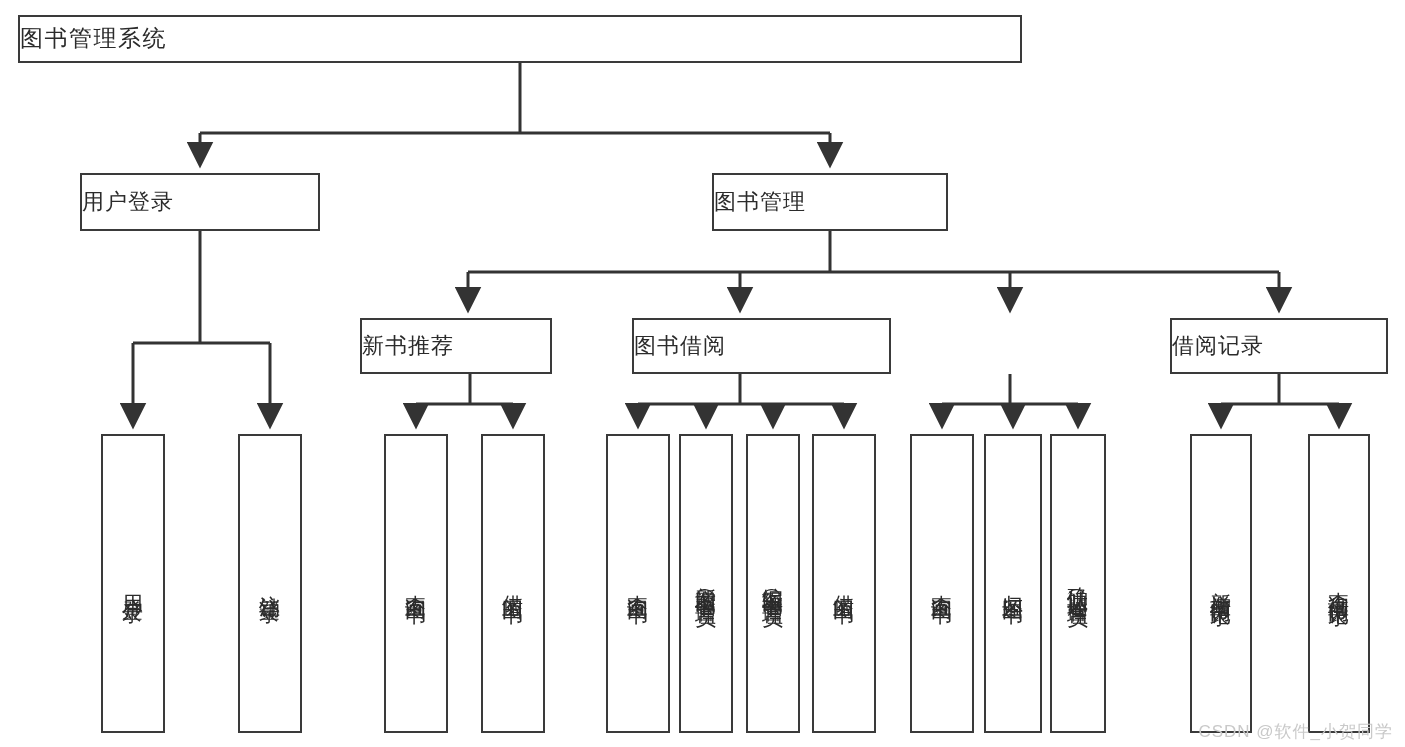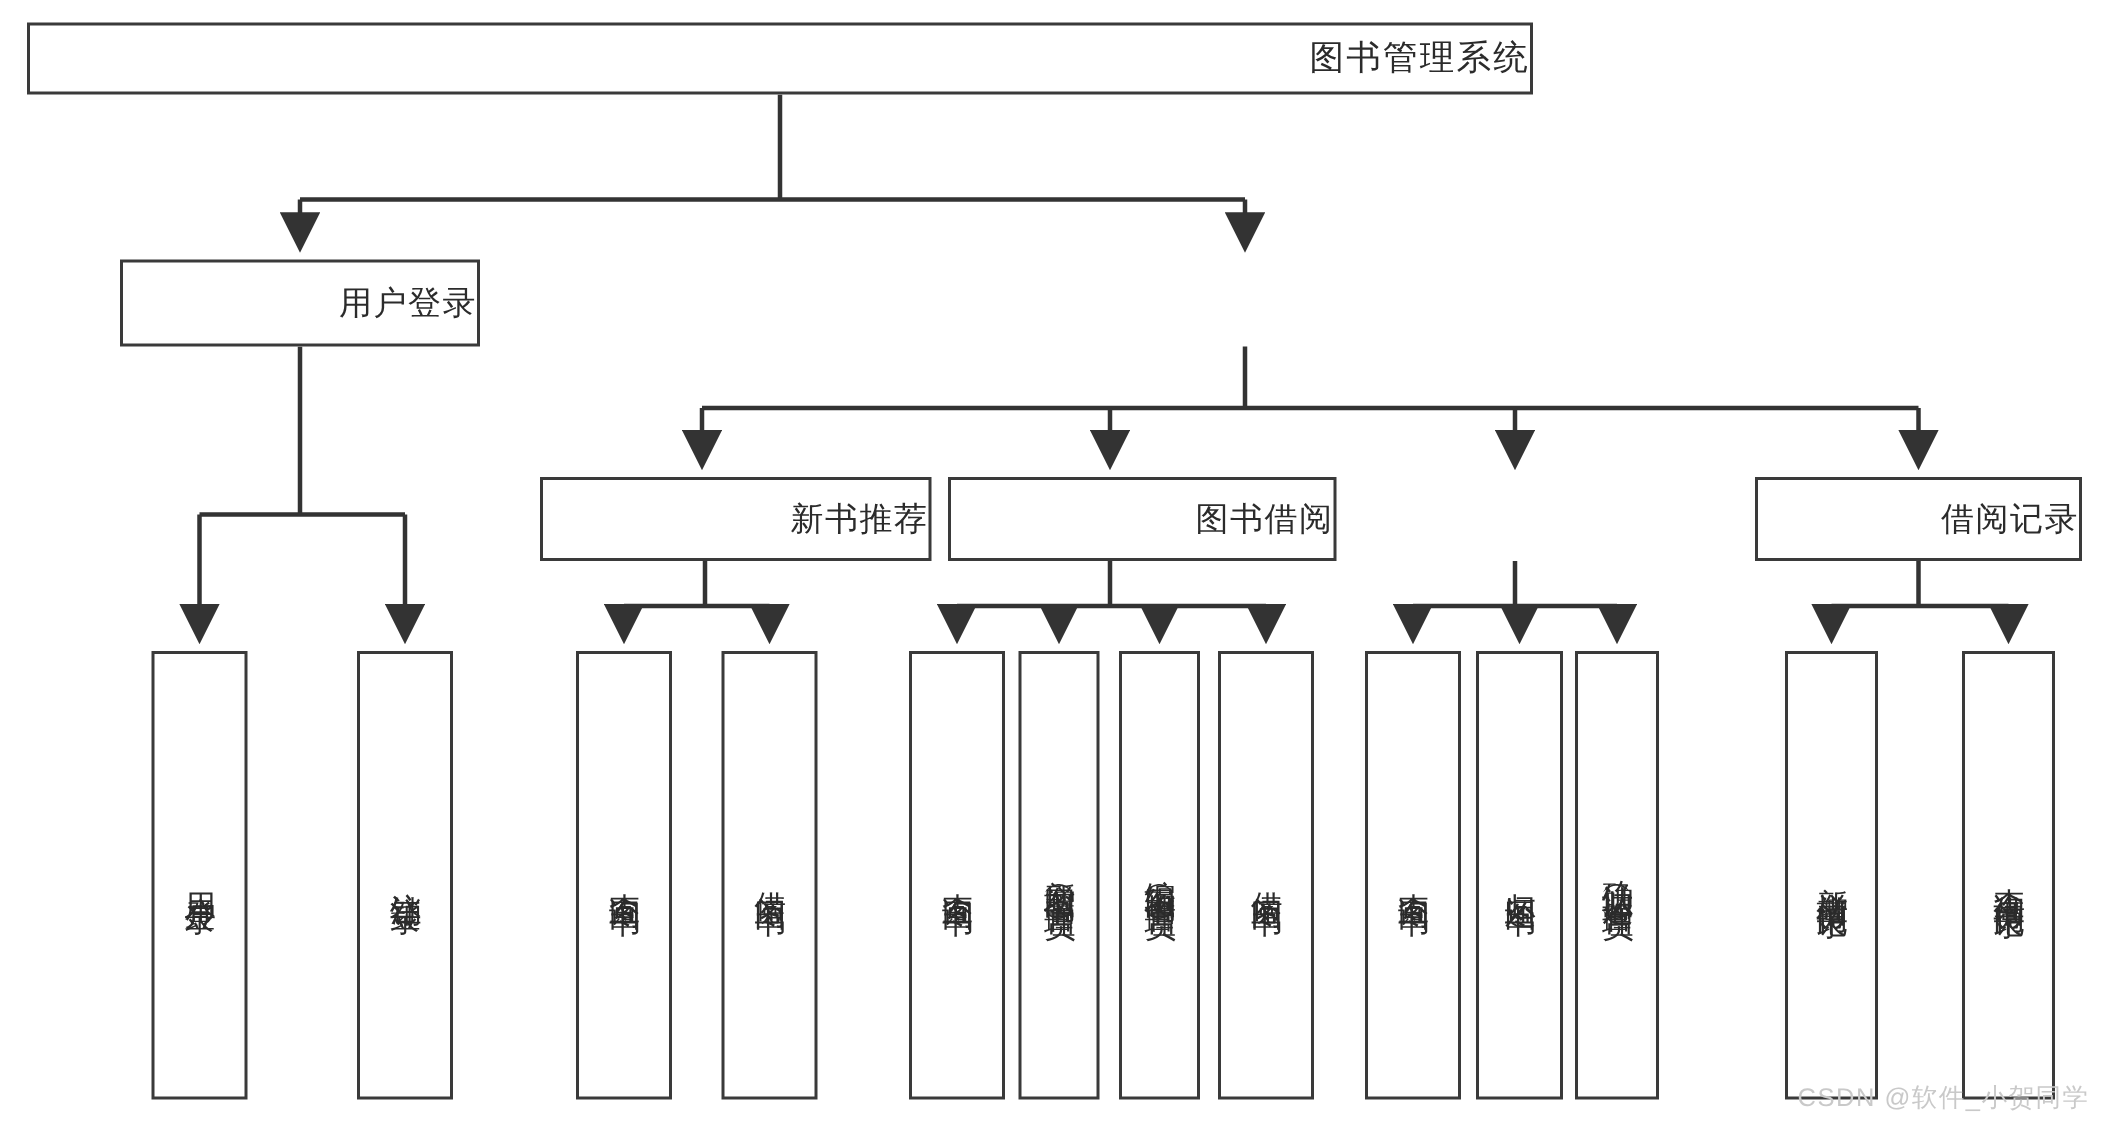--- a/index.html
+++ b/index.html
@@ -21,21 +21,21 @@
     width:1405px;height:747px;
     pointer-events:none;
   }
   .node{
     position:absolute;
     box-sizing:border-box;
     background:#ffffff;
     border:2px solid #3a3a3a;
     display:flex;
     align-items:center;
-    justify-content:flex-end;
+    justify-content:flex-start;
     color:#2b2b2b;
     z-index:2;
   }
   .node .node-label{
     display:block;
     white-space:pre;
     line-height:1.12;
   }
   .node.horiz .node-label{
     font-size:22px;
@@ -118,22 +118,25 @@
     </g>
   </svg>
 
   <div class="node root horiz" style="left:18px;top:15px;width:1004px;height:48px;">
     <span class="node-label">图书管理系统</span>
   </div>
 
   <div class="node horiz" style="left:80px;top:173px;width:240px;height:58px;">
     <span class="node-label">用户登录</span>
   </div>
+  <div class="node horiz" style="left:712px;top:173px;width:236px;height:58px;">
+    <span class="node-label">图书管理</span>
+  </div>
 
-  <div class="node horiz" style="left:360px;top:318px;width:261px;height:56px;padding-left:36px;">
+  <div class="node horiz" style="left:360px;top:318px;width:192px;height:56px;">
     <span class="node-label">新书推荐</span>
   </div>
   <div class="node horiz" style="left:632px;top:318px;width:259px;height:56px;">
     <span class="node-label">图书借阅</span>
   </div>
   <div class="node horiz" style="left:1170px;top:318px;width:218px;height:56px;">
     <span class="node-label">借阅记录</span>
   </div>
 
   <div class="node vert" style="left:101px;top:434px;width:64px;height:299px;">

